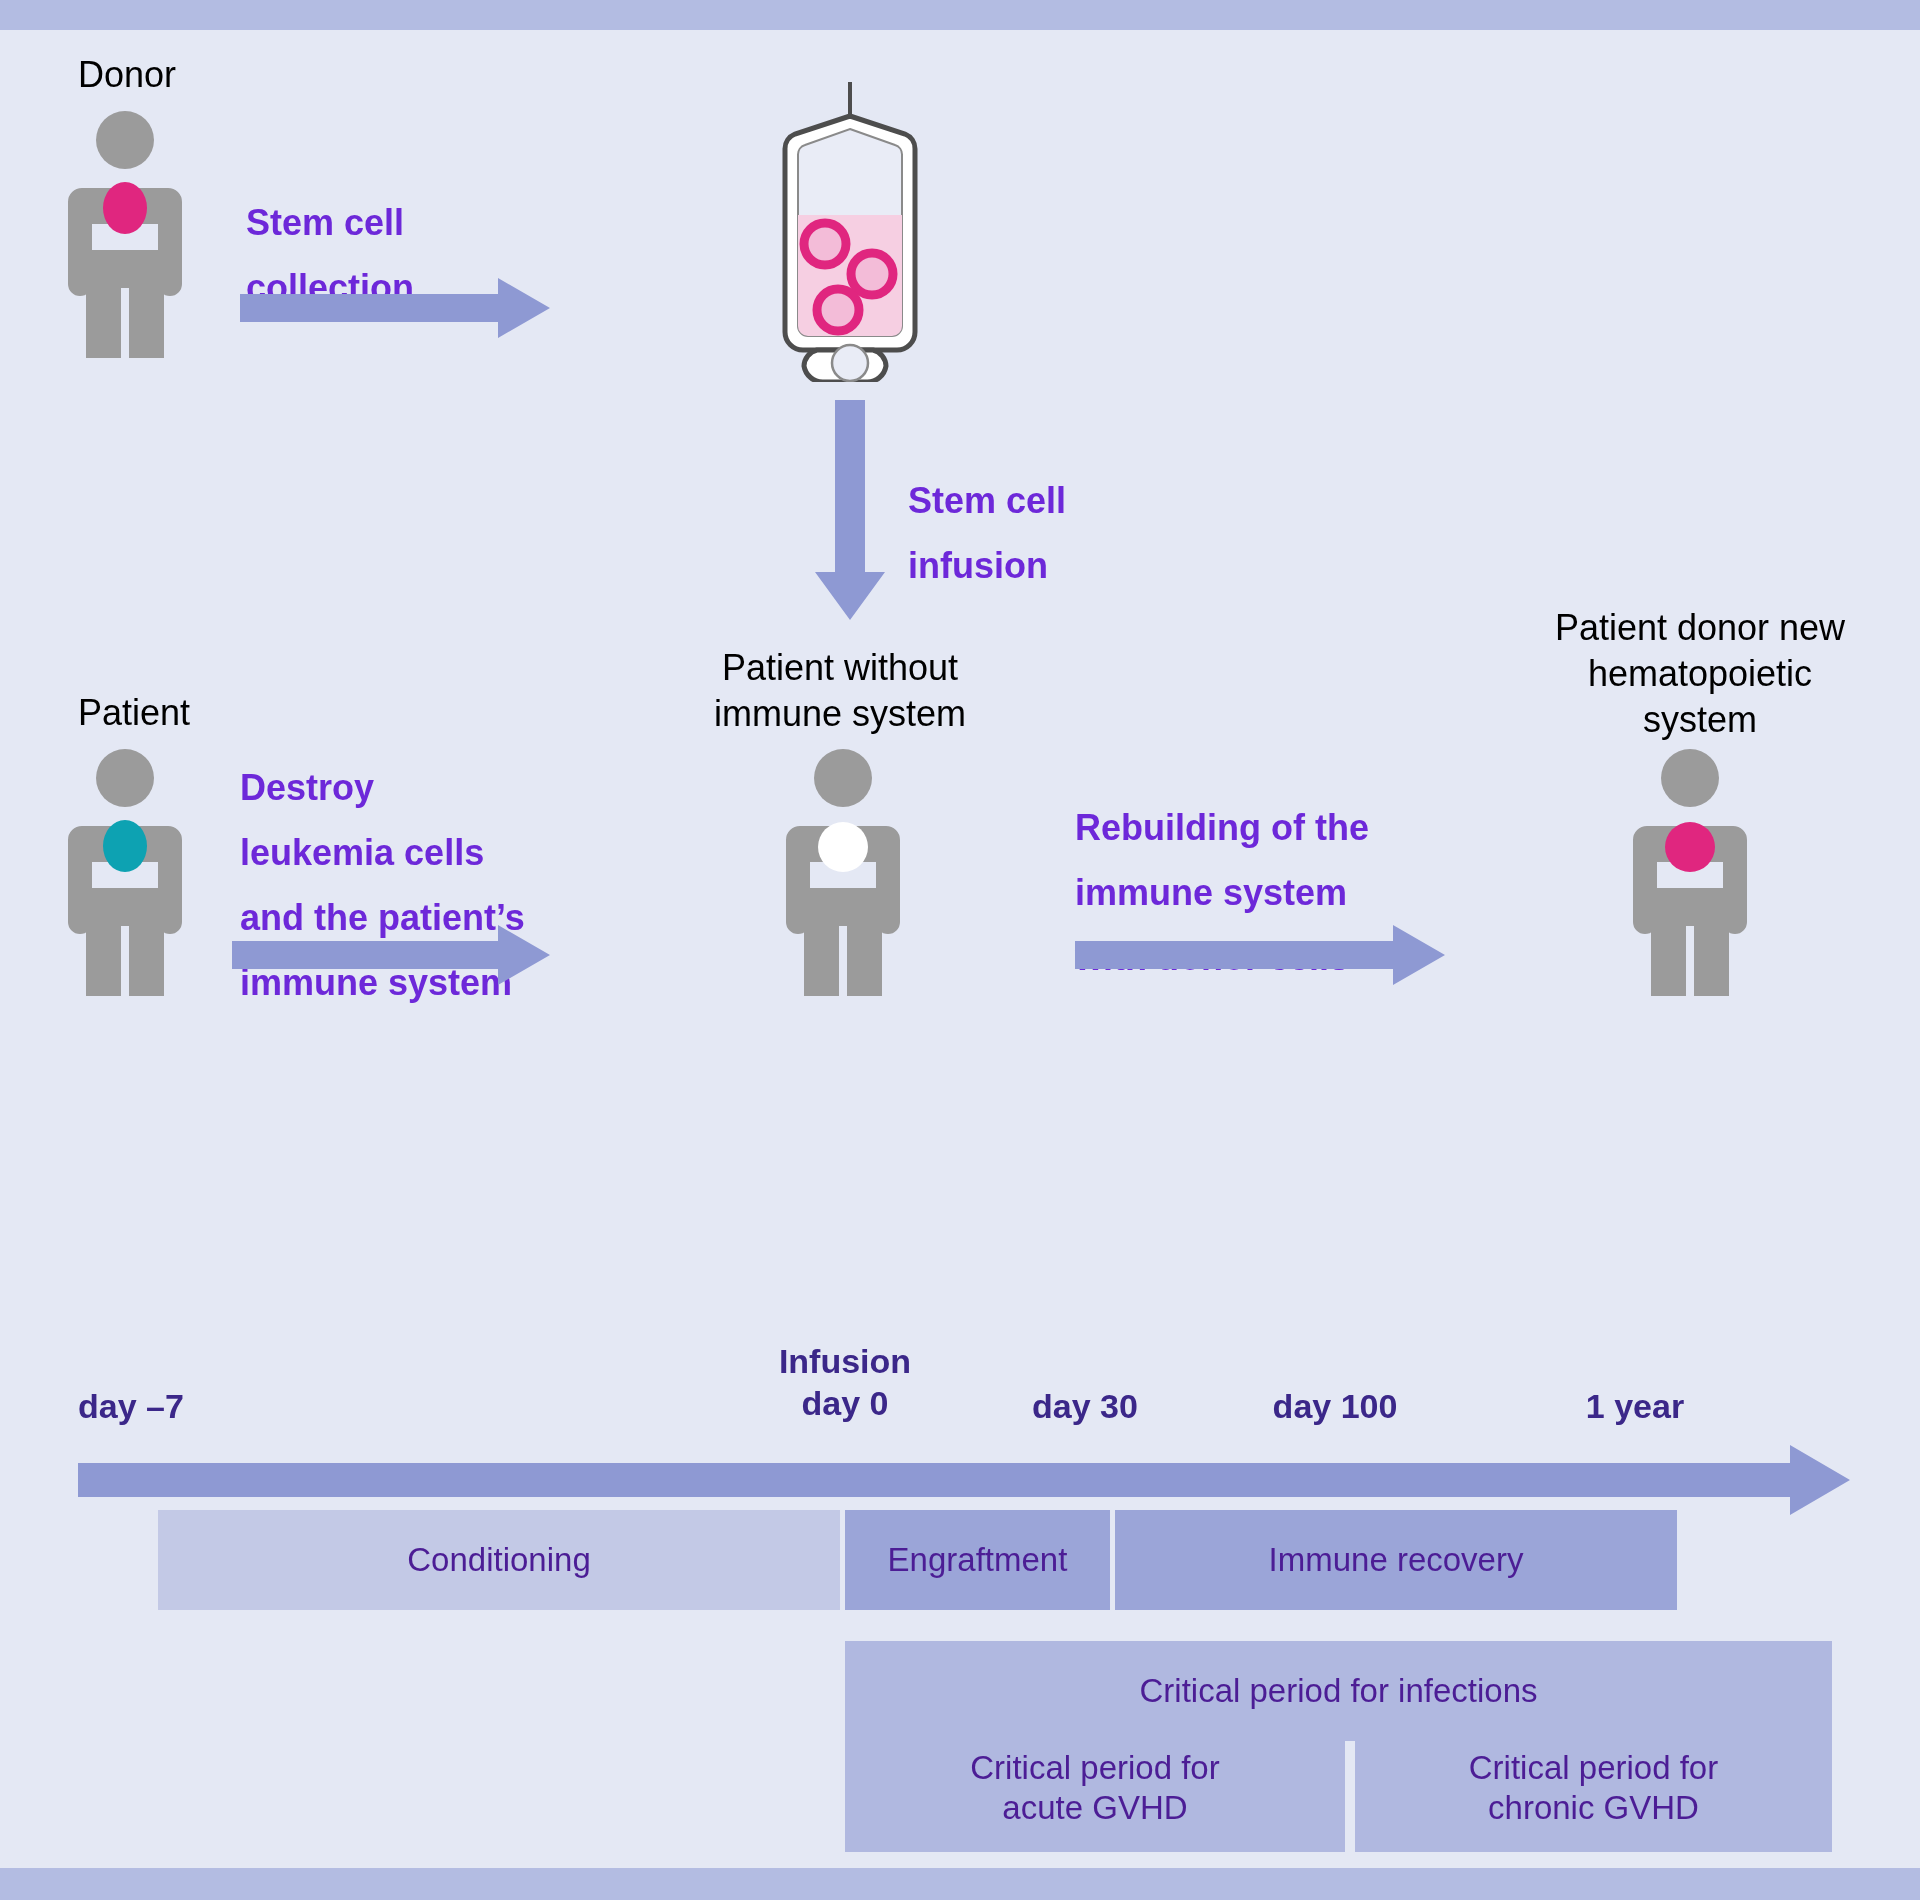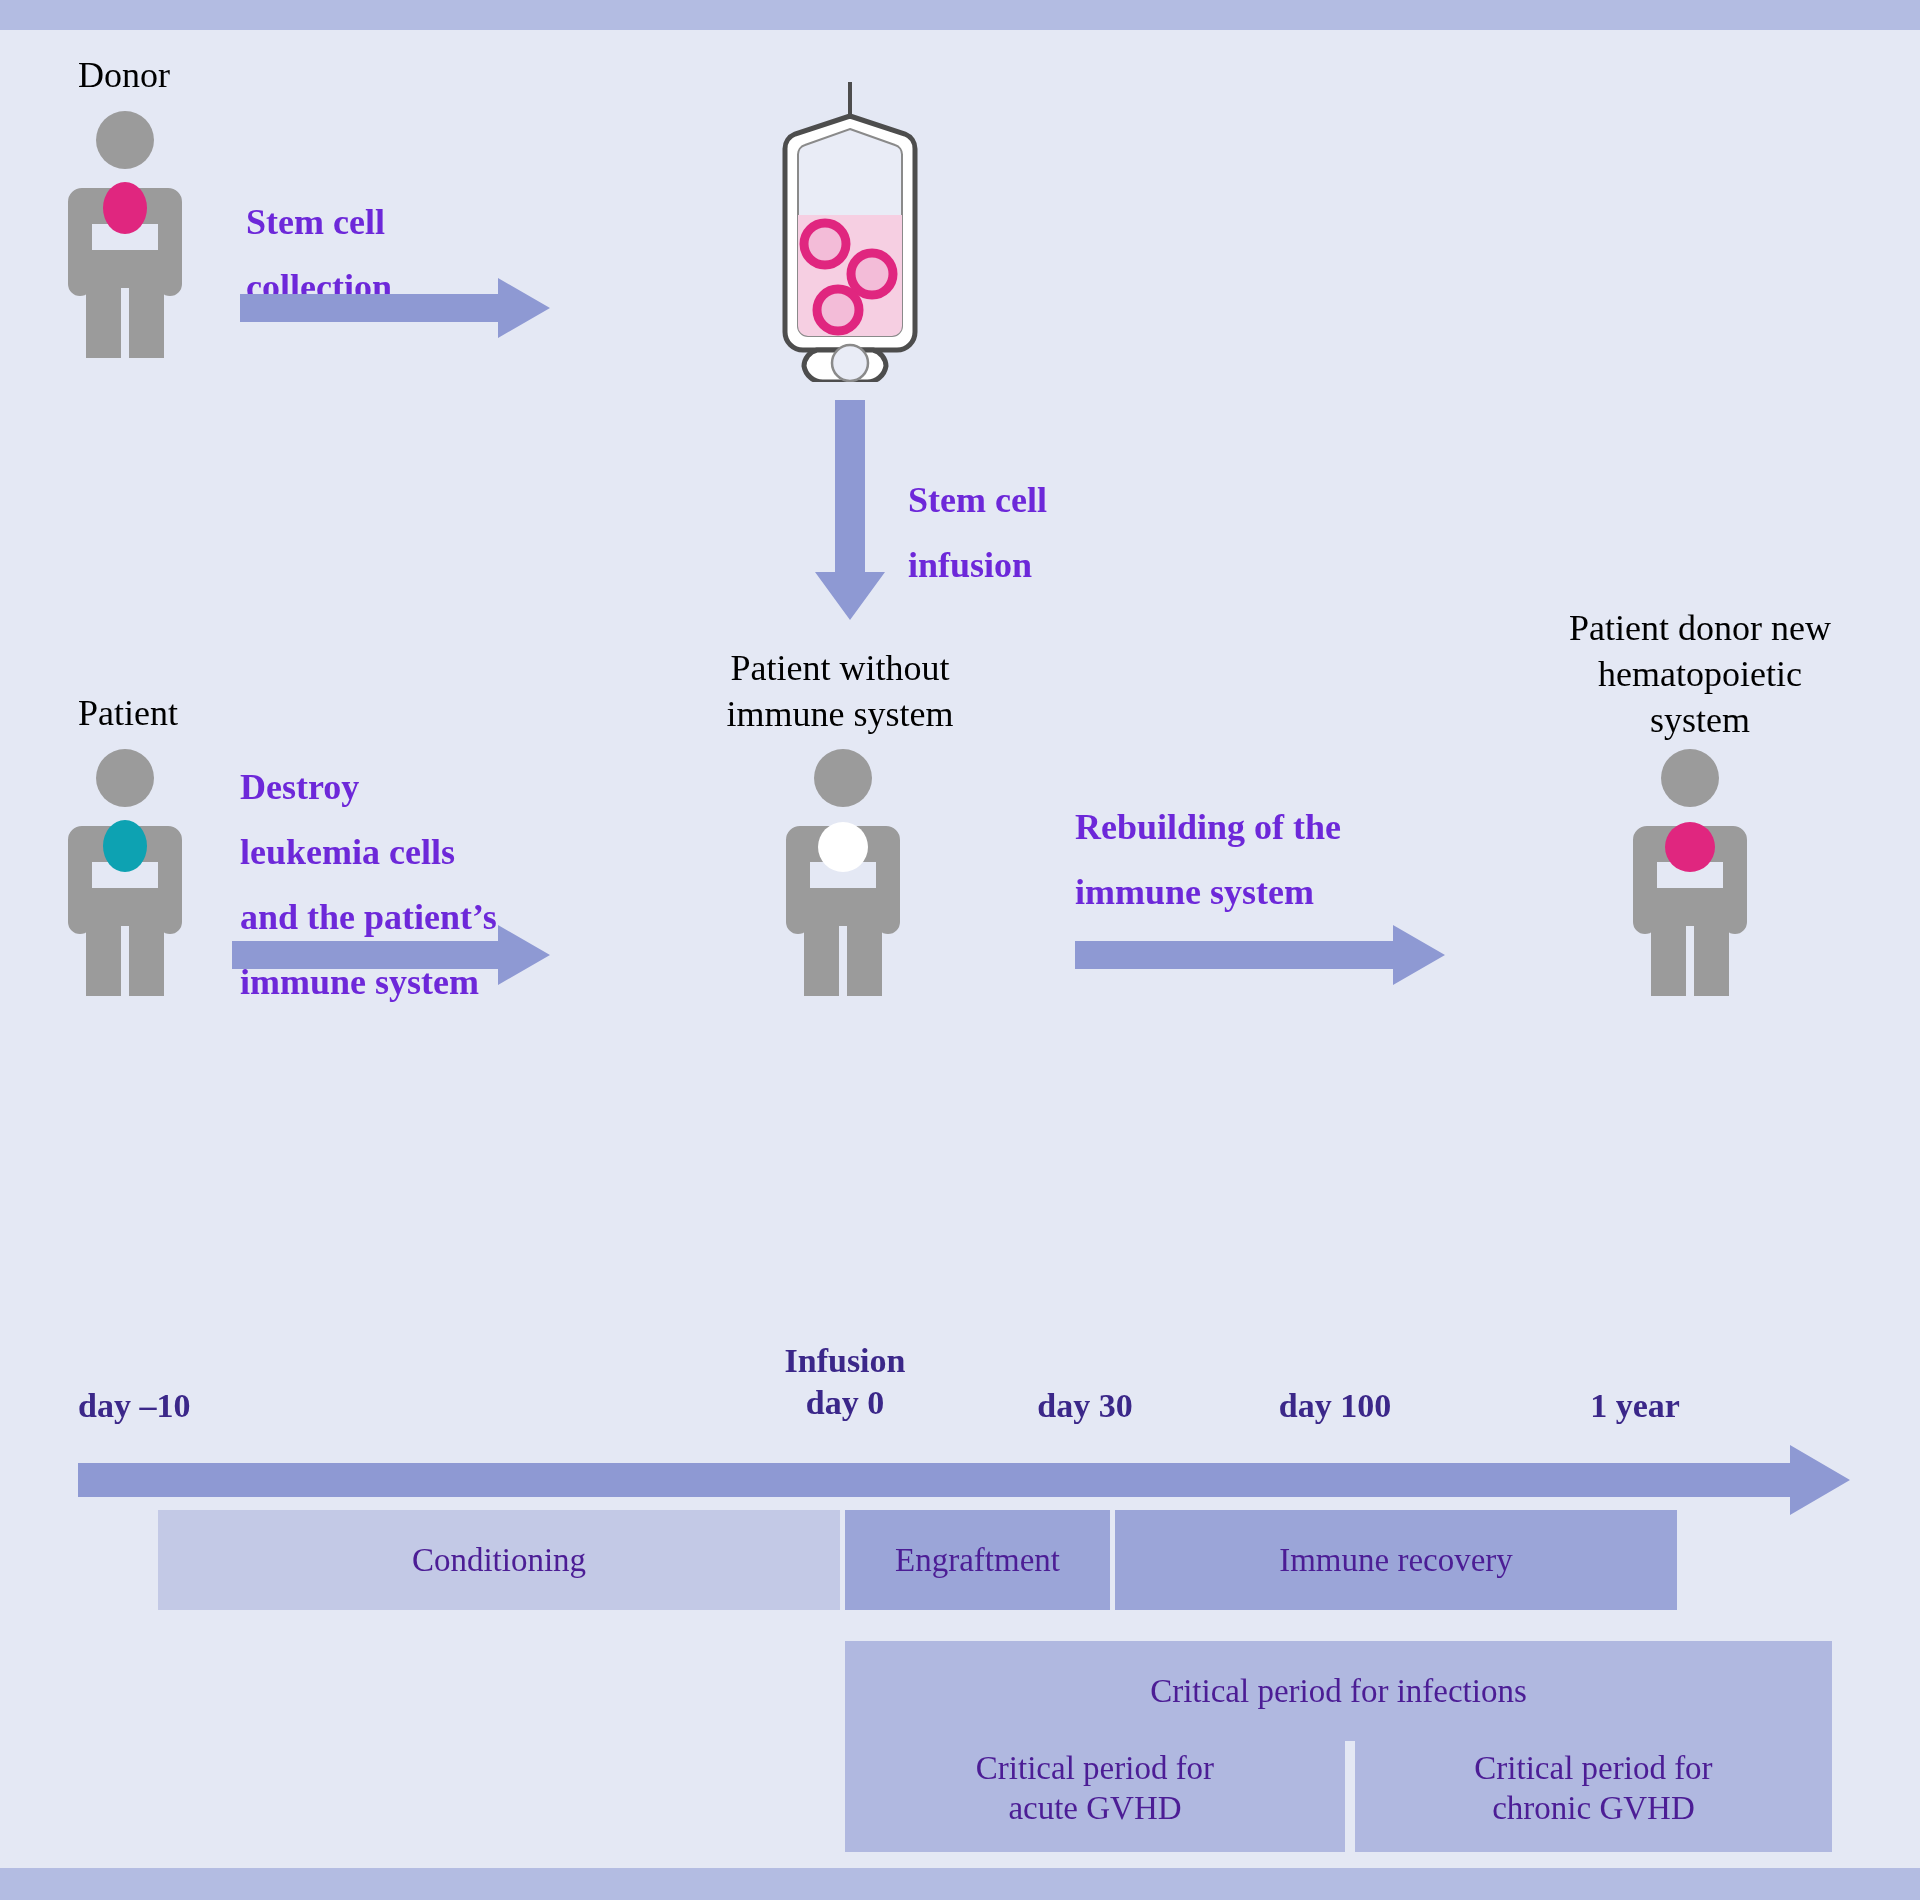--- a/index.html
+++ b/index.html
@@ -3,21 +3,21 @@
 <meta charset="utf-8">
 <style>
   html,body{margin:0;padding:0;}
   body{
     width:1920px;height:1900px;
     background:#e4e8f4;
     font-family:"Liberation Sans", sans-serif;
     overflow:hidden;
     position:relative;
   }
-  #stage{position:absolute;inset:0;font-family:Liberation Serif, serif;}
+  #stage{position:absolute;inset:0;}
 
   .band{position:absolute;left:0;width:1920px;background:#b3bce2;}
   .band-top{top:0;height:30px;}
   .band-bottom{top:1868px;height:32px;}
 
   .lbl{position:absolute;color:#000;font-size:36px;line-height:46px;white-space:pre-line;}
   .lbl.center{text-align:center;}
 
   .step{position:absolute;color:#6d28d9;font-weight:bold;font-size:36px;line-height:65px;white-space:pre-line;}
 
@@ -148,21 +148,21 @@
   <div class="person" style="left:1625px;top:748px;">
     <svg width="130" height="250" viewBox="0 0 130 250">
       <circle cx="65" cy="30" r="29" fill="#9b9b9b"></circle>
       <path d="M22 78 h86 a14 14 0 0 1 14 14 v82 a12 12 0 0 1 -24 0 v-60 h-66 v60 a12 12 0 0 1 -24 0 v-82 a14 14 0 0 1 14 -14 z" fill="#9b9b9b"></path>
       <rect x="26" y="140" width="78" height="108" fill="#9b9b9b"></rect>
       <rect x="61" y="178" width="8" height="72" fill="#e4e8f4"></rect>
       <circle cx="65" cy="99" r="25" fill="#e0267f"></circle>
     </svg>
   </div>
 
-  <div class="tl-label" style="left:0px;top:1385px;width:310px;text-align:left;padding-left:78px;box-sizing:border-box;">day –10</div>
+  <div class="tl-label" style="left:0px;top:1385px;width:310px;text-align:left;padding-left:78px;box-sizing:border-box;">day –7</div>
 
   <div class="tl-label" style="left:690px;top:1340px;width:310px;">Infusion
 day 0</div>
 
   <div class="tl-label" style="left:930px;top:1385px;width:310px;">day 30</div>
 
   <div class="tl-label" style="left:1180px;top:1385px;width:310px;">day 100</div>
 
   <div class="tl-label" style="left:1480px;top:1385px;width:310px;">1 year</div>
 

